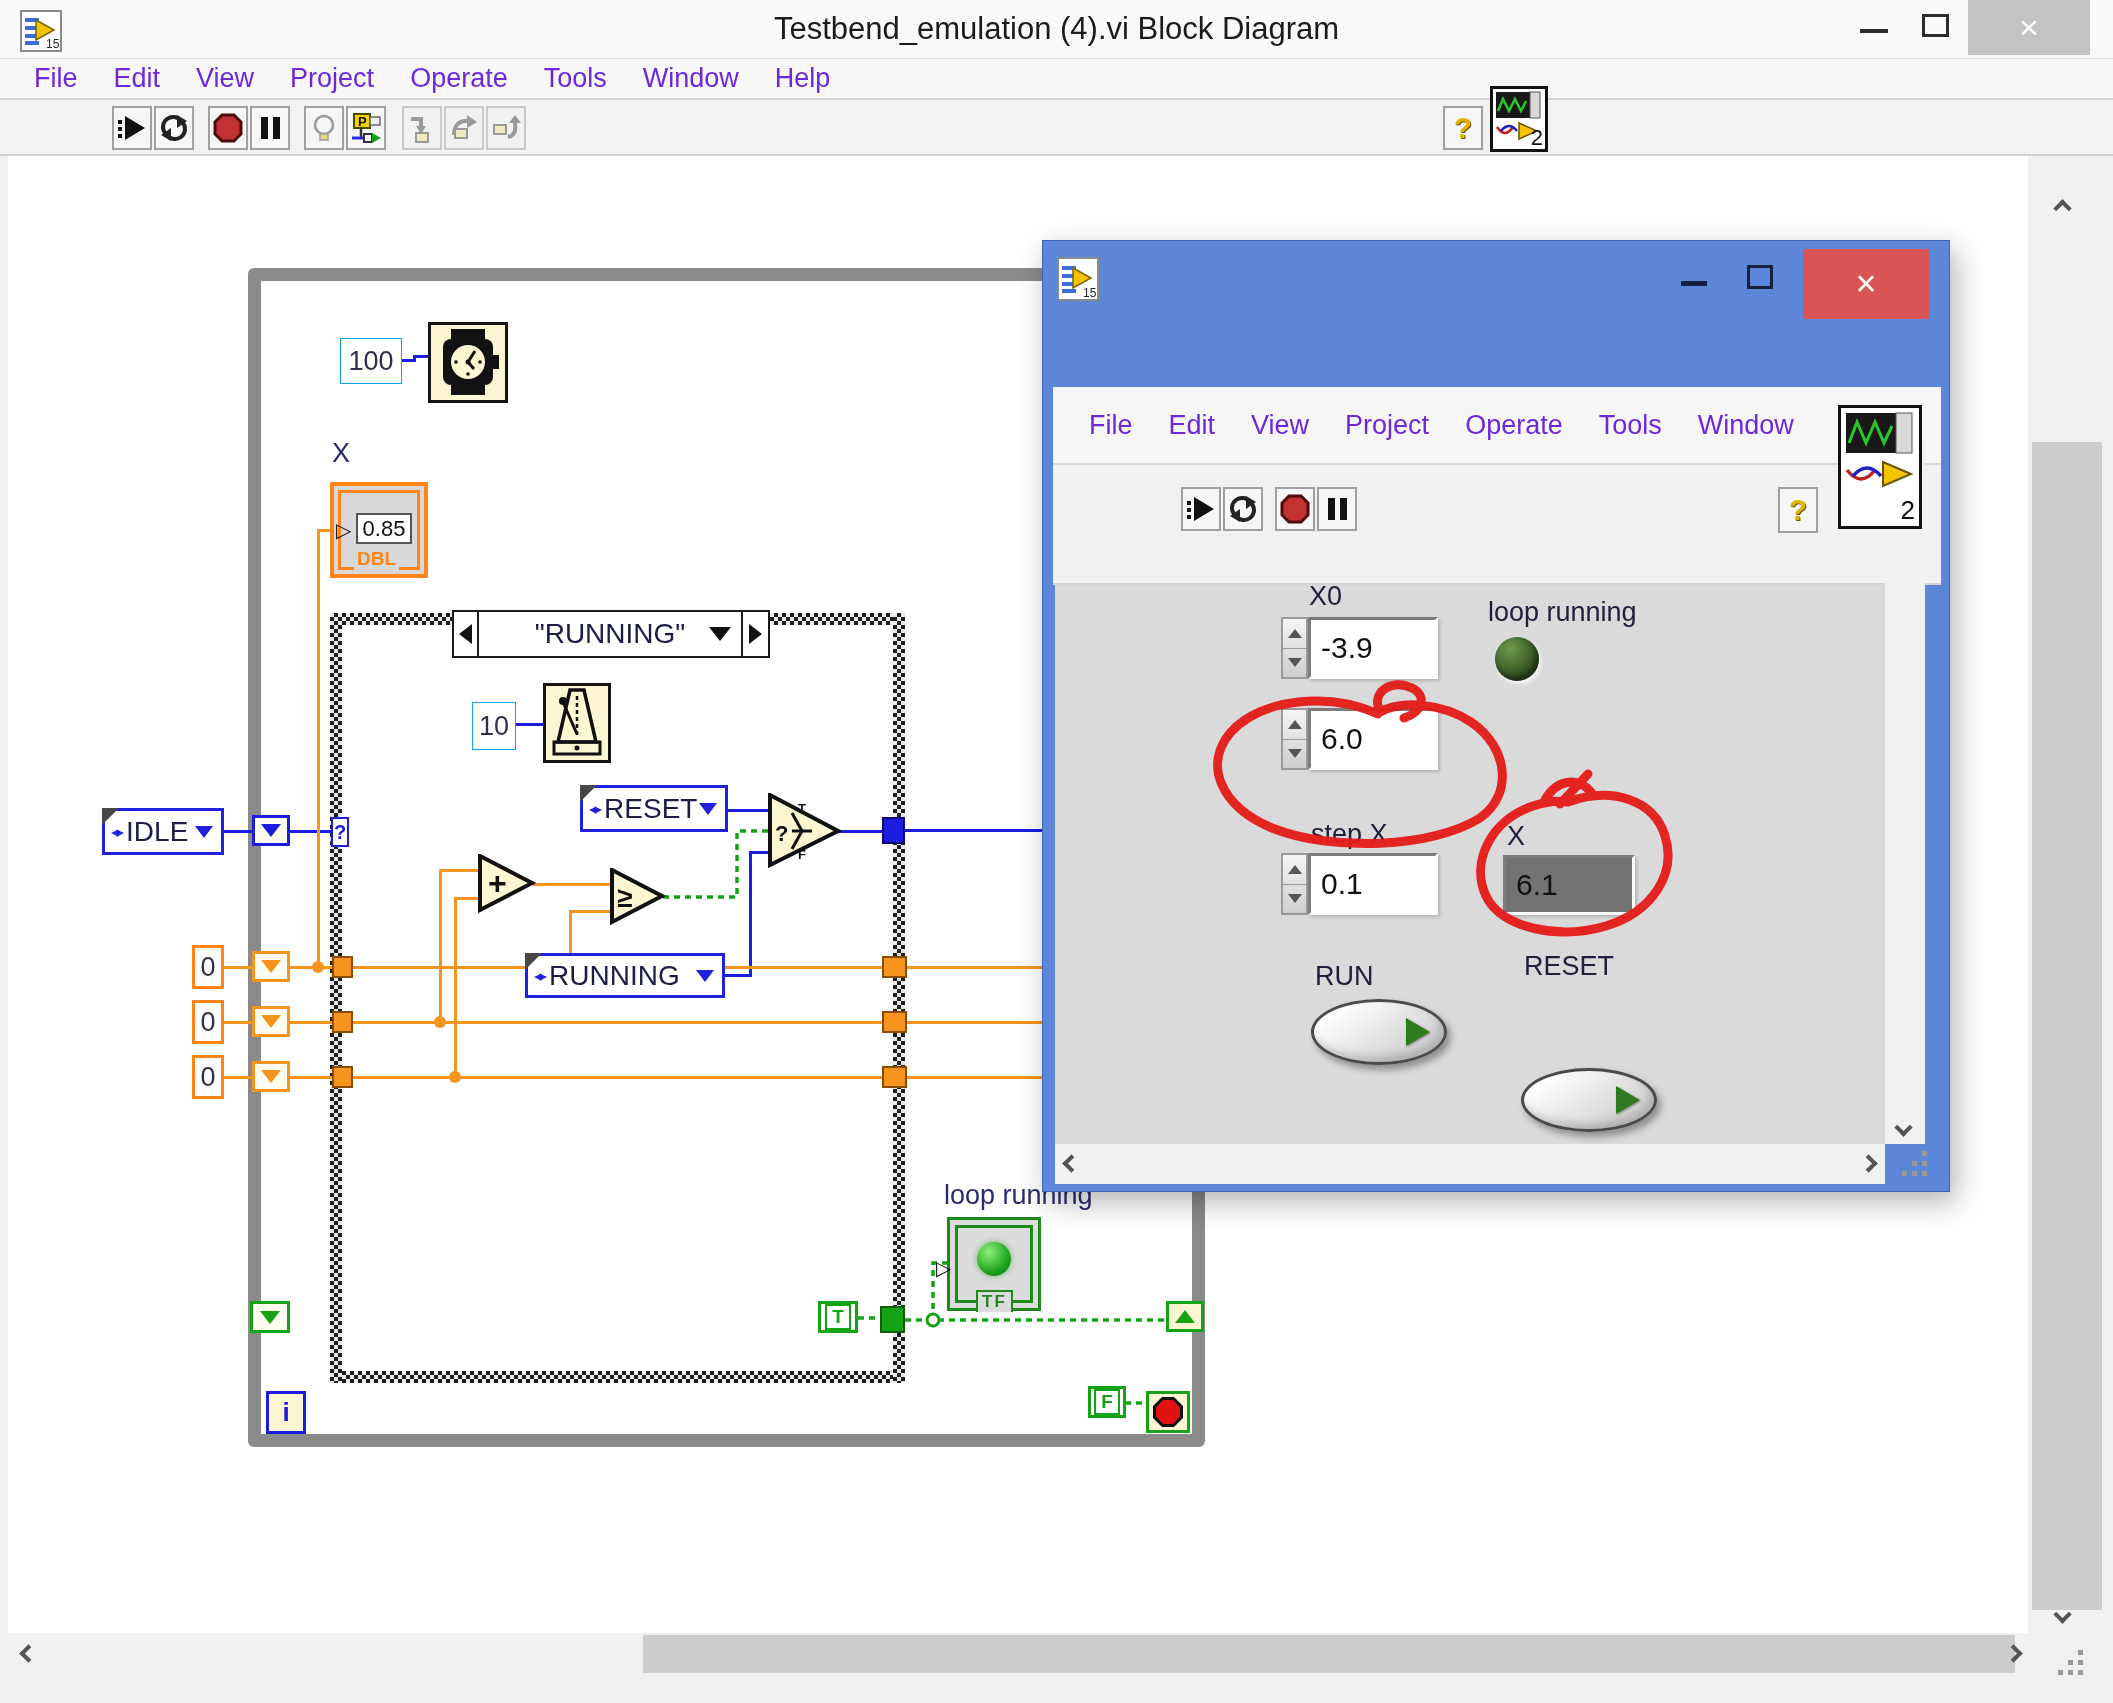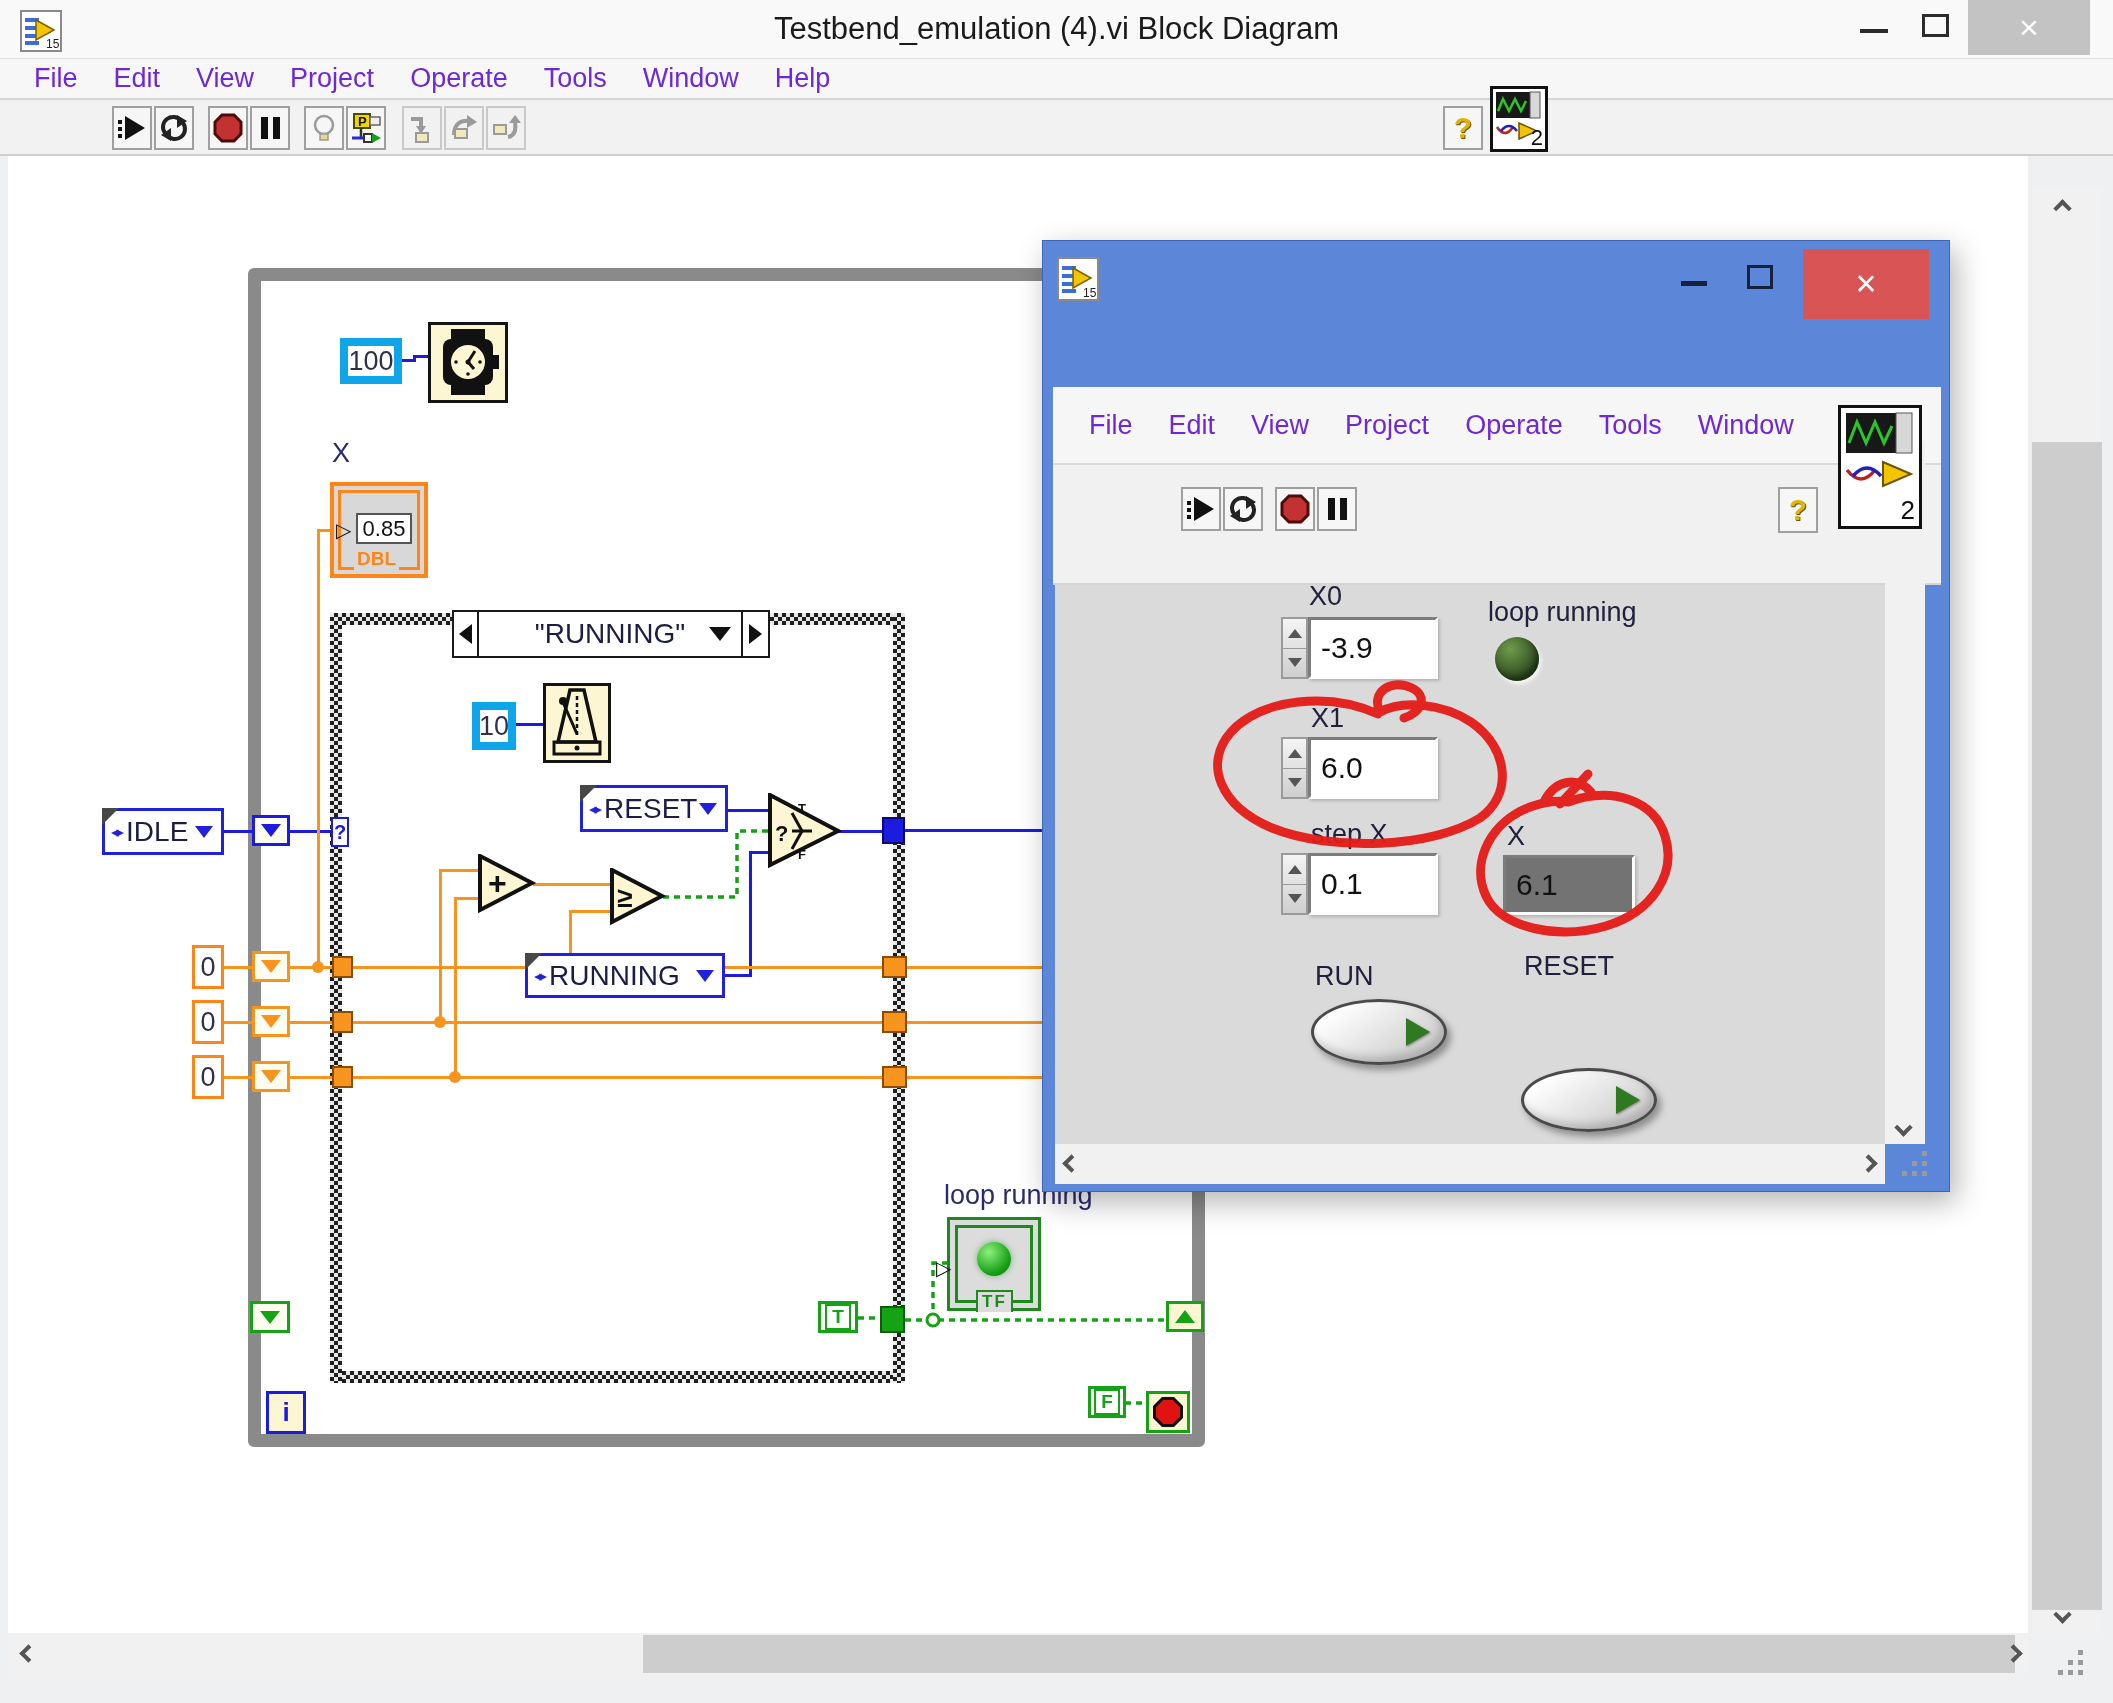--- a/index.html
+++ b/index.html
@@ -15,21 +15,21 @@
 .tbtn{width:40px;height:44px;border:2px solid #9f9f9f;background:#f6f6f6;display:flex;align-items:center;justify-content:center;margin-right:2px}
 .tbtn.flat{border-color:#c9c9c9;background:#f1f1f1}
 .diagram{left:8px;top:156px;width:2020px;height:1477px;background:#ffffff}
 
 .sb-track{background:#f1f1f1}
 .sb-thumb{background:#cdcdcd}
 .chev{display:inline-block;width:13px;height:13px;border-left:4px solid #555;border-bottom:4px solid #555}
 .grip i{display:block;width:5px;height:5px;background:#9a9a9a;position:absolute}
 
 .chk{background:repeating-conic-gradient(#1f1f1f 0% 25%,#e9e9e9 0% 50%);background-size:8px 8px}
-.c-blue{border:8px solid #0ea5e9;background:#fff;color:#30304d;display:flex;align-items:center;justify-content:center;font-size:27px}
+.c-blue{border:1px solid #0ea5e9;background:#fff;color:#30304d;display:flex;align-items:center;justify-content:center;font-size:27px}
 .c-orange{border:3px solid #ff8519;background:#fff;color:#30304d;display:flex;align-items:center;justify-content:center;font-size:27px}
 .enum{border:3px solid #2121dd;background:#fff;display:flex;align-items:center;font-size:28px;color:#1c1c46}
 .enum .fold{position:absolute;left:-3px;top:-3px;width:0;height:0;border-top:17px solid #474747;border-right:17px solid transparent}
 .enum .lg{color:#2121dd;font-size:15px;margin:0 4px 0 6px;letter-spacing:-2px}
 .enum .dn{margin-left:auto;margin-right:8px;width:0;height:0;border-left:9px solid transparent;border-right:9px solid transparent;border-top:12px solid #2121dd}
 .sr{display:flex;align-items:center;justify-content:center;background:#fffdf0}
 .tri-dn{width:0;height:0;border-left:10px solid transparent;border-right:10px solid transparent}
 .tri-up{width:0;height:0;border-left:10px solid transparent;border-right:10px solid transparent}
 .node-yel{background:#fdf6d2;border:3px solid #141414}
 .dlabel{font-size:27px;color:#2a2a6e}
@@ -487,21 +487,21 @@
         </div>
       <div class="fld" style="width:130px;height:62px">
           <span>-3.9</span>
         </div>
     </div>
 
     <div class="a fp-label" style="left:445px;top:356px">loop running</div>
     <span class="a" style="left:452px;top:396px;width:44px;height:44px;border-radius:50%;background:radial-gradient(circle at 35% 28%,#6f9b4a,#2c4a1e 70%);box-shadow:inset -3px -4px 6px rgba(0,0,0,.4),2px 3px 4px rgba(255,255,255,.8)"></span>
 
     <div class="a fp-label" style="left:268px;top:462px">X1</div>
-    <div class="a fld-wrap" style="left:238px;top:496px">
+    <div class="a fld-wrap" style="left:238px;top:467px">
       <div class="spin" style="height:62px">
           <div>
             <span class="t-up"></span>
           </div>
           <div>
             <span class="t-dn"></span>
           </div>
         </div>
       <div class="fld" style="width:130px;height:62px">
           <span>6.0</span>

